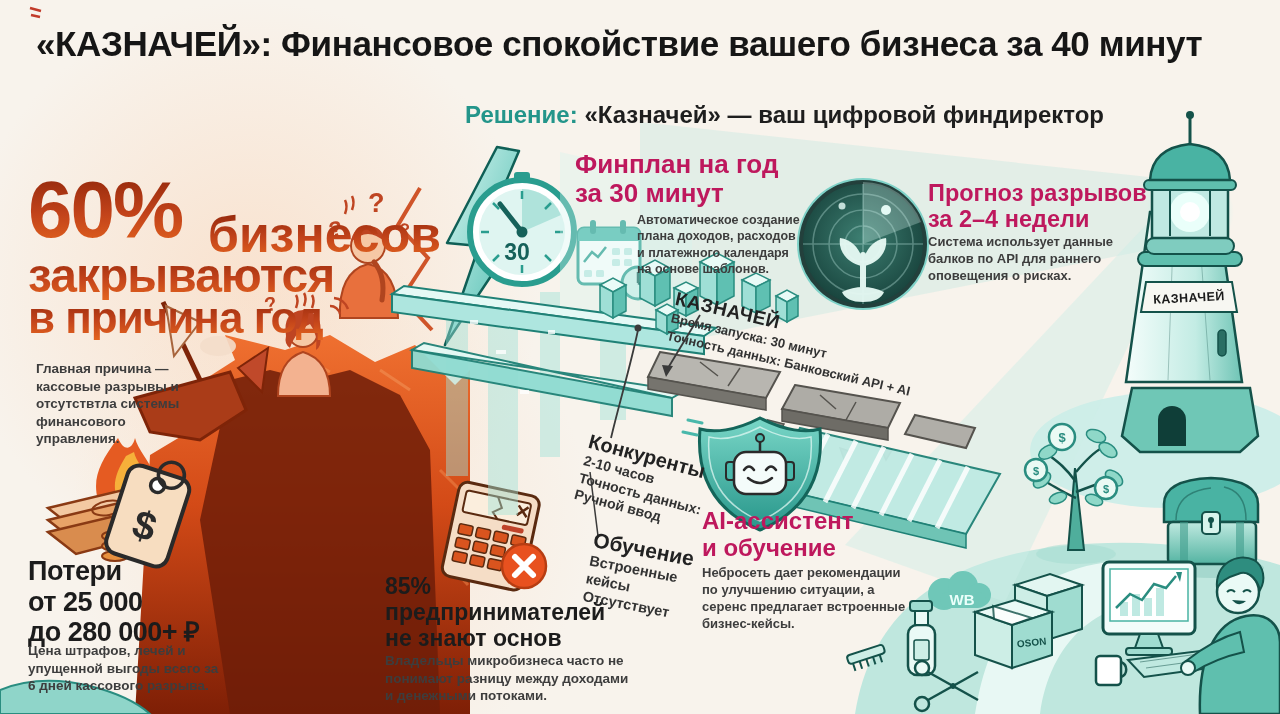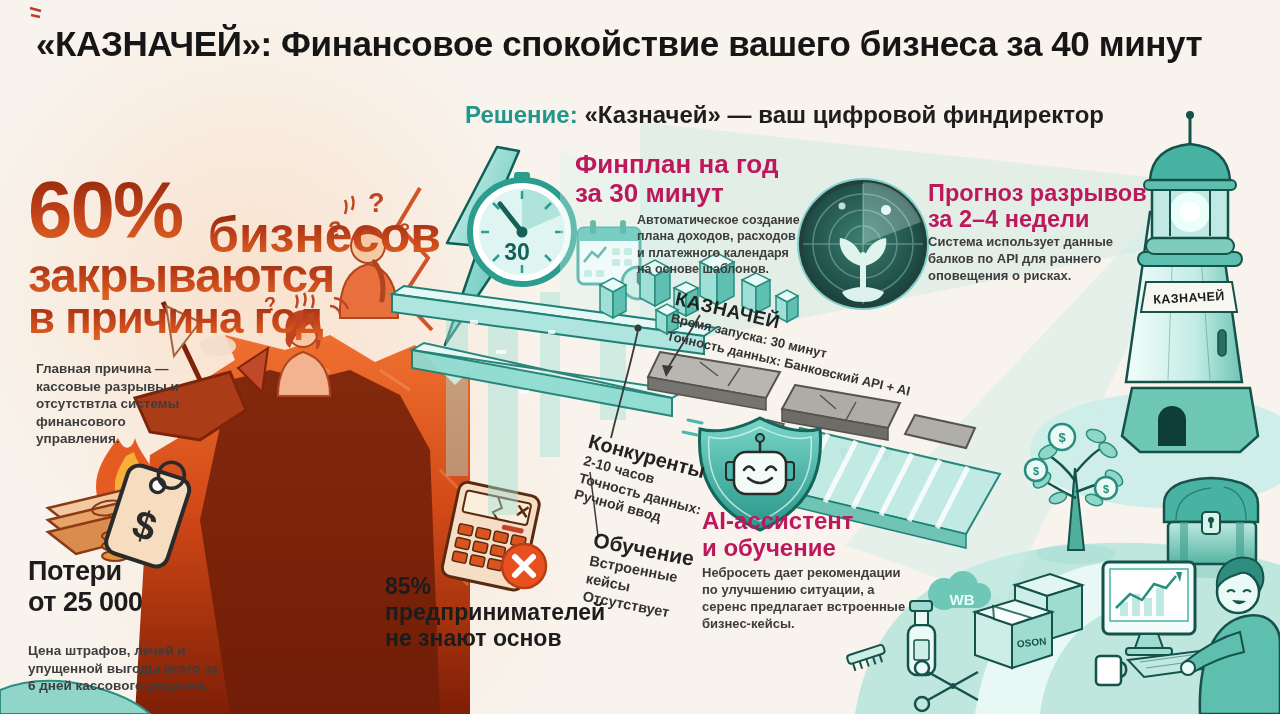--- a/index.html
+++ b/index.html
@@ -500,28 +500,30 @@
   <div class="t stat60-value grad-orange">60%</div>
   <div class="t stat60-word grad-orange">бизнесов</div>
   <div class="t stat60-l2 grad-orange">закрываются</div>
   <div class="t stat60-l3 grad-orange">в причина год</div>
 
   <div class="t smalldesc cause">Главная причина — кассовые разрывы и отсутствтла системы финансового управления.</div>
 
   <div class="t losses-title">
     <span>Потери</span><br>
     <span>от 25 000</span><br>
+    <span>до 280 000+ ₽</span>
   </div>
   <div class="t smalldesc losses-desc">Цена штрафов, лечей и упущенной выгоды всего за 6 дней кассового разрыва.</div>
 
   <div class="t stat85-title">
     <span>85%</span><br>
     <span>предпринимателей</span><br>
     <span>не знают основ</span>
   </div>
+  <div class="t smalldesc stat85-desc">Владельцы микробизнеса часто не понимают разницу между доходами и денежными потоками.</div>
 
   <div class="t feat-title finplan-title">
     <span>Финплан на год</span><br>
     <span>за 30 минут</span>
   </div>
   <div class="t smalldesc forecast-desc" style="left:637px;top:212px;width:168px;font-size:12.5px;">Автоматическое создание плана доходов, расходов и платежного календаря на основе шаблонов.</div>
 
   <div class="t feat-title forecast-title">
     <span>Прогноз разрывов</span><br>
     <span>за 2–4 недели</span>

